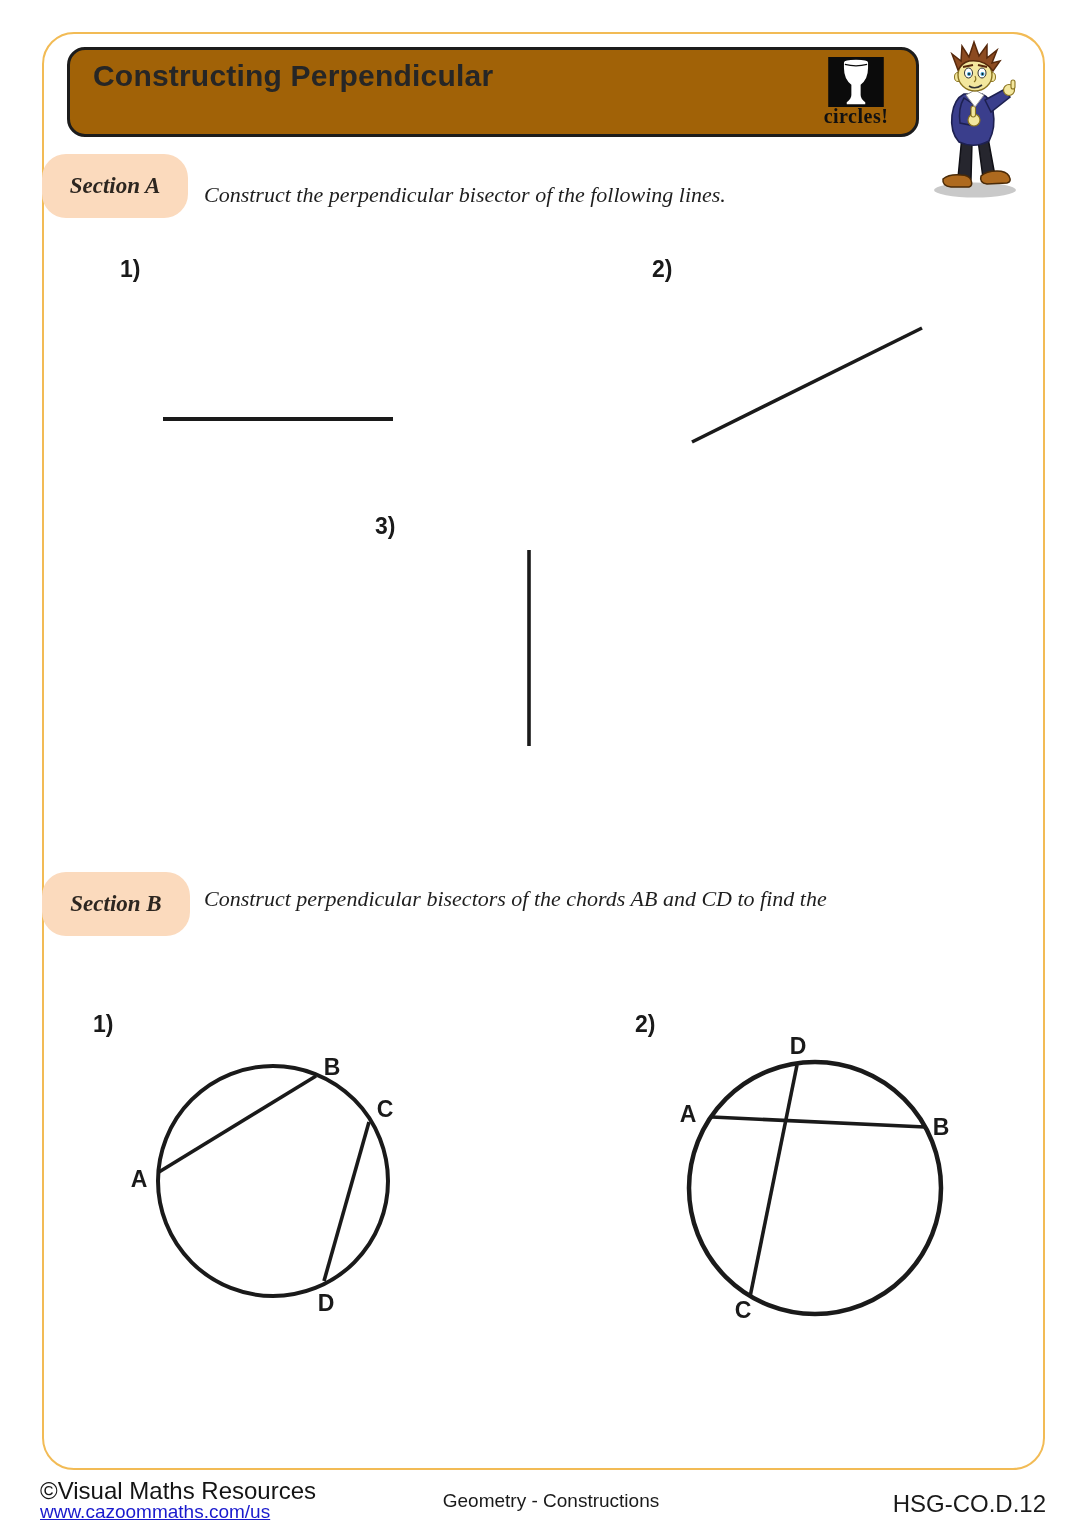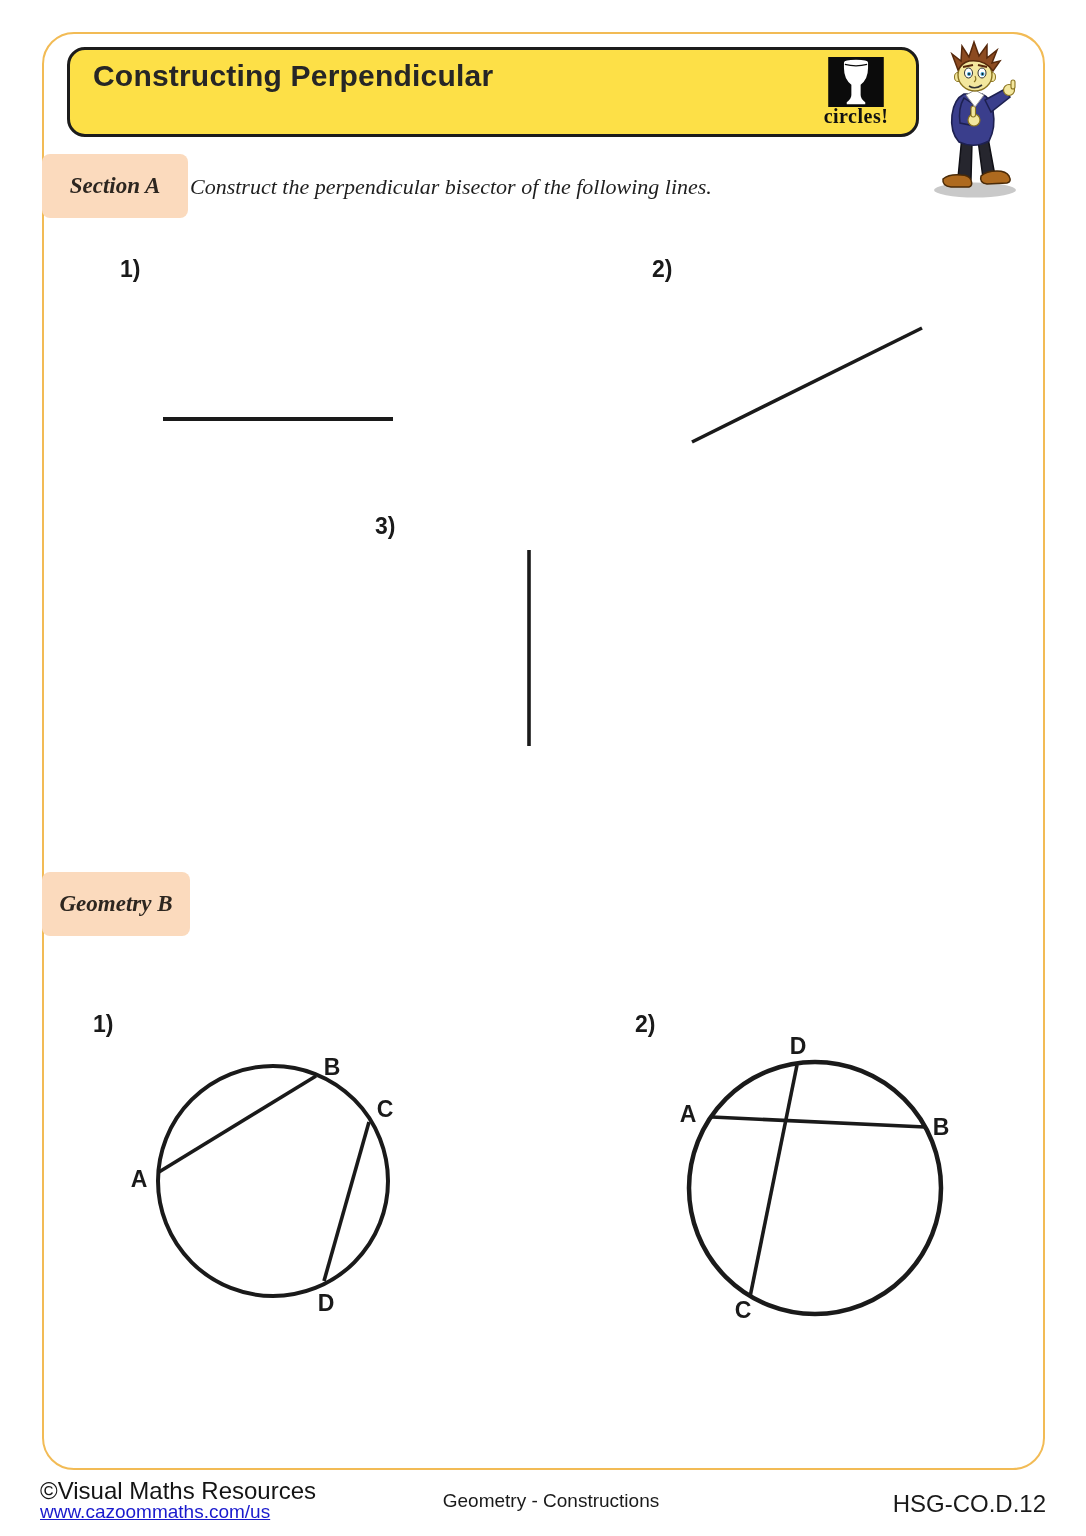--- a/index.html
+++ b/index.html
@@ -6,48 +6,48 @@
   body{
     width:1086px;height:1536px;position:relative;background:#ffffff;
     font-family:"Liberation Sans",sans-serif;overflow:hidden;
   }
   .page-border{
     position:absolute;left:42px;top:32px;width:999px;height:1434px;
     border:2.5px solid #F2BB55;border-radius:32px;background:#ffffff;
   }
   .header-box{
     position:absolute;left:67px;top:47px;width:846px;height:84px;
-    background:#fde047;border:3px solid #1c1c1c;border-radius:18px;
+    background:#a16207;border:3px solid #1c1c1c;border-radius:18px;
   }
   .title{
     position:absolute;left:23px;top:8px;
     font-size:30px;font-weight:bold;color:#262626;line-height:35px;
     letter-spacing:0.2px;
   }
   .logo{
     position:absolute;right:12px;top:5px;width:96px;text-align:center;
   }
   .logo-square{display:block;margin:2px auto 0 auto;}
   .logo-text{
     font-family:"Liberation Serif",serif;font-weight:bold;font-size:20px;
     color:#111111;letter-spacing:0.5px;margin-top:-2px;
   }
   .character{position:absolute;left:925px;top:40px;}
   .section-label{
     position:absolute;left:42px;height:64px;background:#FBDABD;
-    border-radius:8px;display:flex;align-items:center;justify-content:center;
+    border-radius:24px;display:flex;align-items:center;justify-content:center;
     font-family:"Liberation Serif",serif;font-style:italic;font-weight:bold;
     font-size:23px;color:#2d2620;
   }
   #section-a-label{top:154px;width:146px;}
   #section-b-label{top:872px;width:148px;}
   .instruction{
-    position:absolute;left:190px;
+    position:absolute;left:204px;
     font-family:"Liberation Serif",serif;font-style:italic;
-    font-size:22px;color:#1e1e1e;line-height:30px;
+    font-size:22px;color:#1e1e1e;line-height:30px;margin-top:8px;
   }
   #section-a-instruction{top:172px;}
   #section-b-instruction{top:876px;width:720px;}
   .prob-num{
     position:absolute;font-size:23px;font-weight:bold;color:#1a1a1a;
   }
   #geometry-layer{position:absolute;left:0;top:0;pointer-events:none;}
   .pt-label{
     font-family:"Liberation Sans",sans-serif;font-size:23px;font-weight:bold;
     fill:#1a1a1a;
@@ -130,23 +130,24 @@
 <div class="section-label" id="section-a-label">
   <span>Section A</span>
 </div>
 <div class="instruction" id="section-a-instruction">Construct the perpendicular bisector of the following lines.</div>
 
 <div class="prob-num" style="left:120px;top:256px;">1)</div>
 <div class="prob-num" style="left:652px;top:256px;">2)</div>
 <div class="prob-num" style="left:375px;top:513px;">3)</div>
 
 <div class="section-label" id="section-b-label">
-  <span>Geometry B</span>
+  <span>Section B</span>
 </div>
 <div class="instruction" id="section-b-instruction">
+  <div>Construct perpendicular bisectors of the chords AB and CD to find the</div>
 </div>
 
 <div class="prob-num" style="left:93px;top:1011px;">1)</div>
 <div class="prob-num" style="left:635px;top:1011px;">2)</div>
 
 <svg id="geometry-layer" width="1086" height="1536" viewBox="0 0 1086 1536">
 
   <line x1="163" y1="419" x2="393" y2="419" stroke="#1a1a1a" stroke-width="4"></line>
 
   <line x1="692" y1="442" x2="922" y2="328" stroke="#1a1a1a" stroke-width="3.6"></line>

